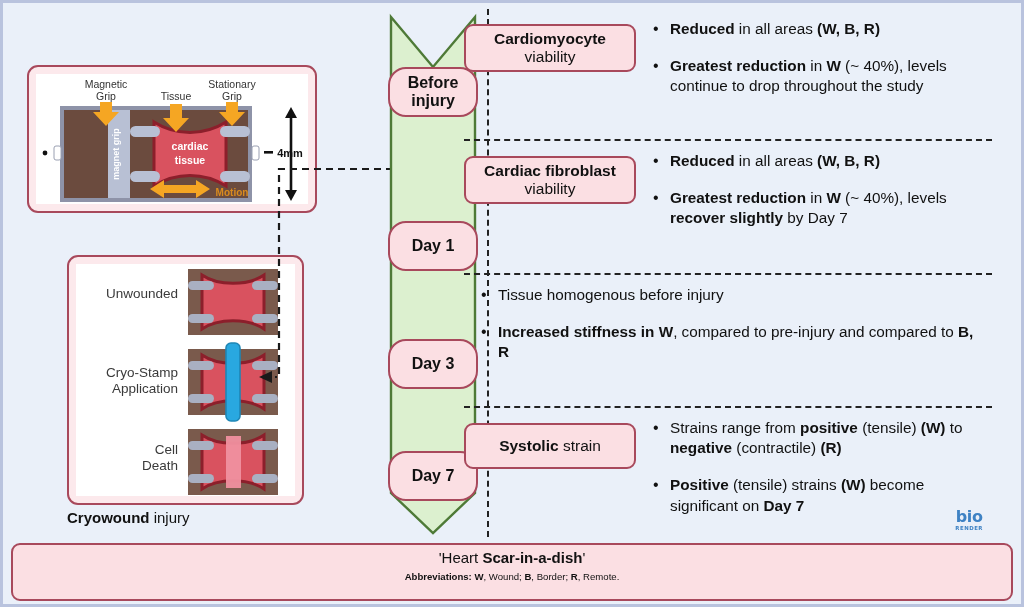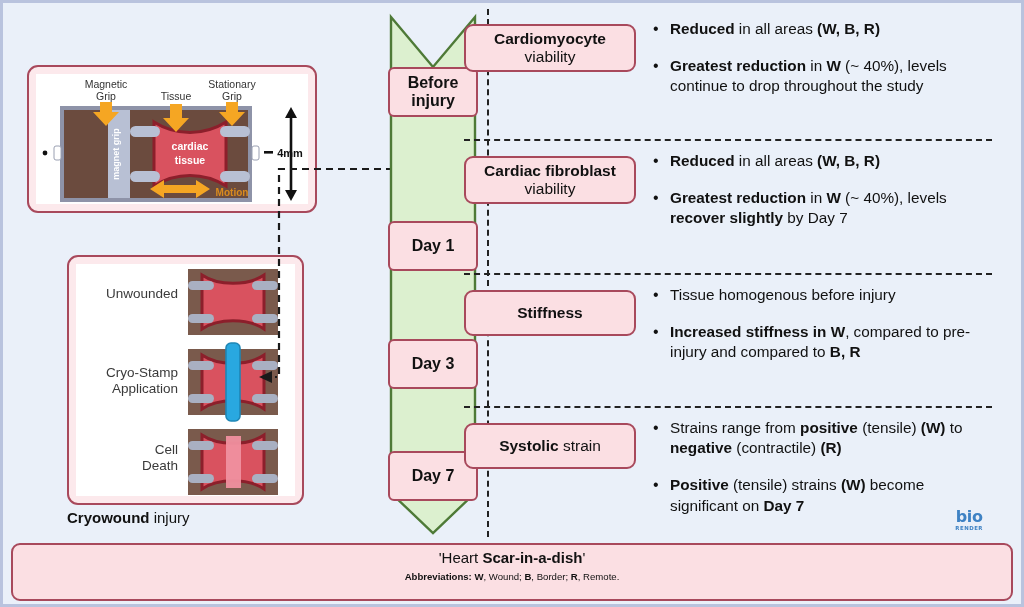--- a/index.html
+++ b/index.html
@@ -61,21 +61,21 @@
   }
   .cryo-caption b{font-weight:700;}
 
   
   .timeline{
     position:absolute;left:384px;top:6px;width:100px;height:528px;
   }
   .tl-arrow{position:absolute;left:0;top:0;}
   .tl-chip{
     position:absolute;left:1px;width:90px;height:50px;
-    background:#fbdfe3;border:2px solid #a8495c;border-radius:6px;
+    background:#fbdfe3;border:2px solid #a8495c;border-radius:18px;
     display:flex;align-items:center;justify-content:center;
     text-align:center;font-size:16px;font-weight:700;color:#111;
     line-height:1.12;box-sizing:border-box;
   }
 
   
   .connector{position:absolute;left:250px;top:150px;}
 
   
   .v-divider{
@@ -279,23 +279,20 @@
       <div class="sec-chip">
         <span><b>Cardiac fibroblast</b><br><span>viability</span></span>
       </div>
       <ul class="bullets">
         <li><b>Reduced</b><span> in all areas </span><b>(W, B, R)</b></li>
         <li><b>Greatest reduction</b><span> in </span><b>W</b><span> (~ 40%), levels </span><b>recover slightly</b><span> by Day 7</span></li>
       </ul>
     </div>
 
     <div class="section" style="height:133px;">
-      <div class="sec-chip">
-        <span><b>Stiffness</b><span></span></span>
-      </div>
       <ul class="bullets">
         <li><span>Tissue homogenous before injury</span></li>
         <li><b>Increased stiffness in W</b><span>, compared to pre-injury and compared to </span><b>B, R</b></li>
       </ul>
     </div>
 
     <div class="section" style="height:131px;">
       <div class="sec-chip">
         <span><b>Systolic</b><span> strain</span></span>
       </div>

